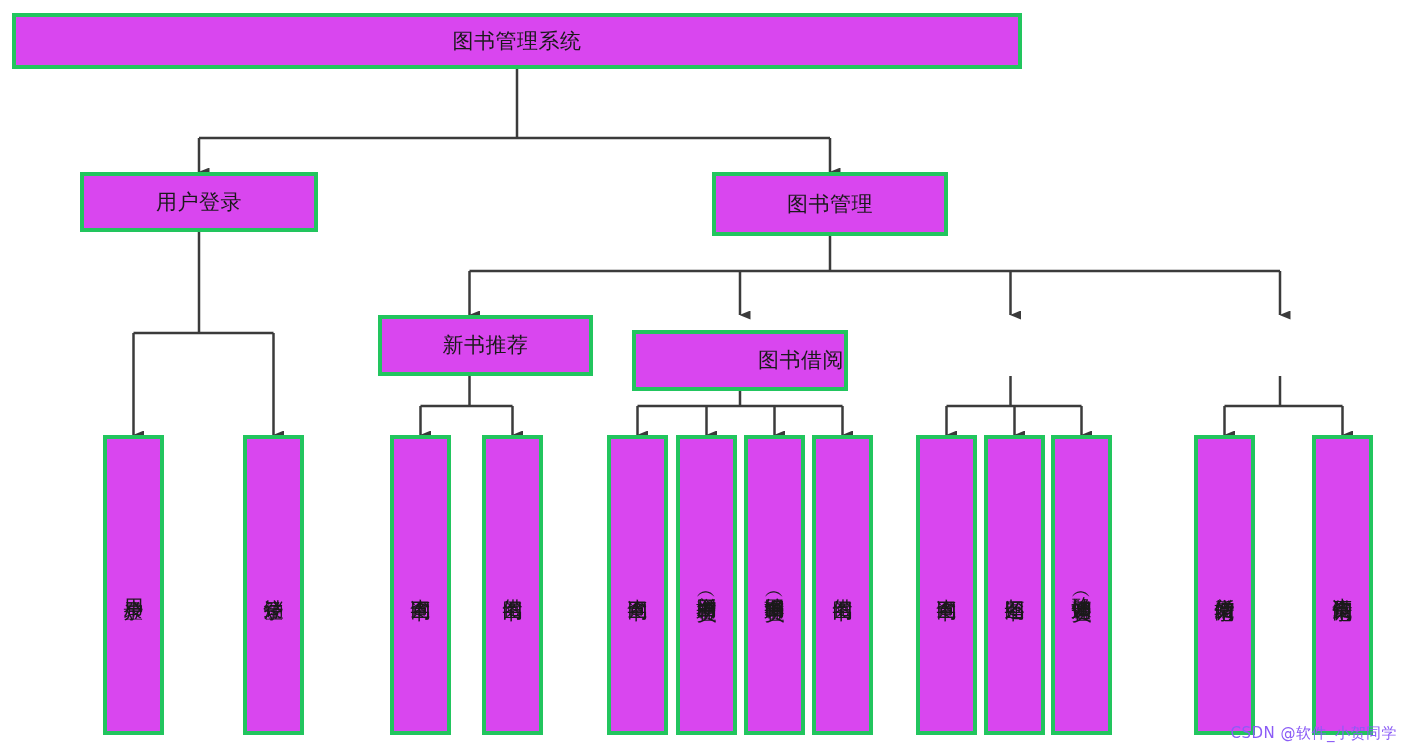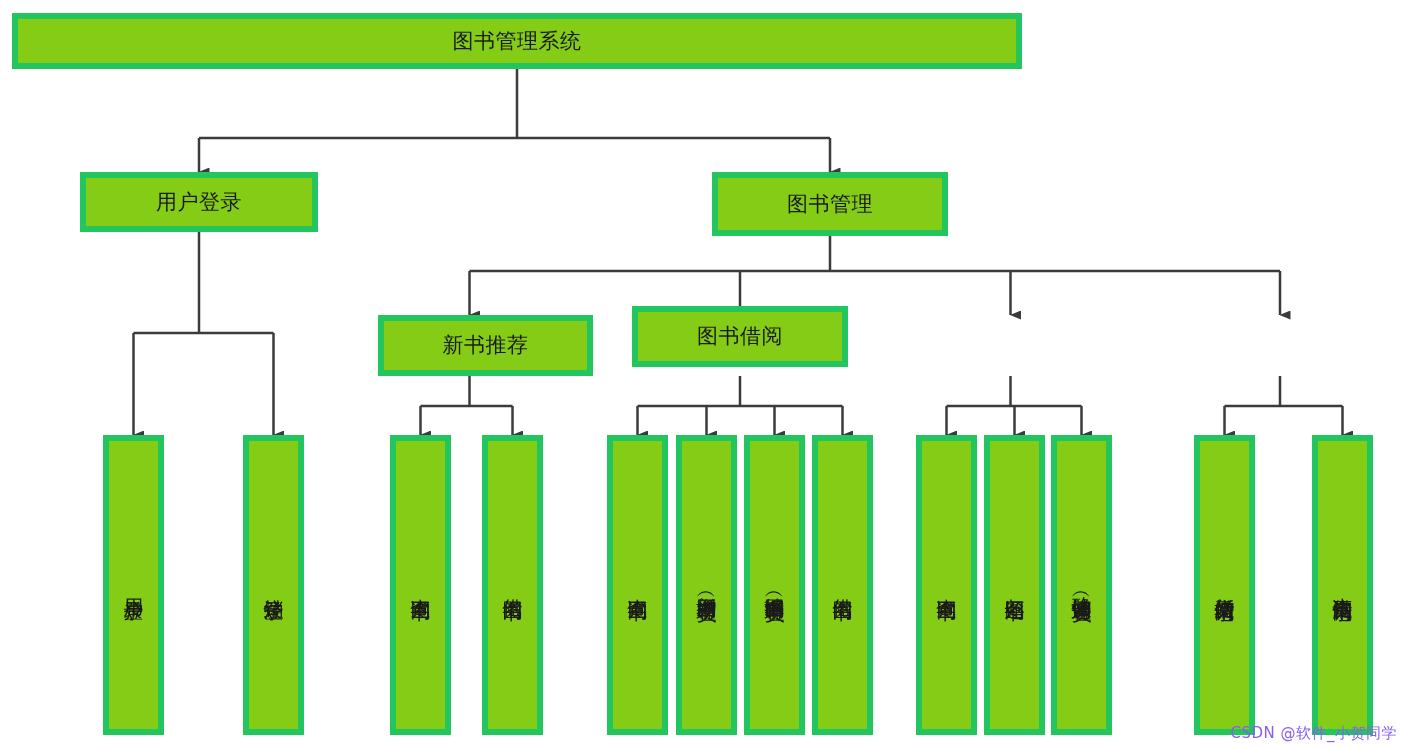--- a/index.html
+++ b/index.html
@@ -24,22 +24,22 @@
     position: absolute;
     left: 0;
     top: 0;
     width: 1405px;
     height: 747px;
     pointer-events: none;
   }
   .node-box {
     position: absolute;
     box-sizing: border-box;
-    background: #84cc16;
-    border: 6px solid #22c55e;
+    background: #d946ef;
+    border: 4px solid #22c55e;
     display: flex;
     align-items: center;
     justify-content: center;
     overflow: hidden;
   }
   .node-label {
     font-size: 21px;
     color: #1a1a1a;
     line-height: 1.15;
     letter-spacing: 0.5px;
@@ -116,21 +116,21 @@
   </div>
   <div class="node-box" style="left: 80px; top: 172px; width: 238px; height: 60px;">
     <span class="node-label">用户登录</span>
   </div>
   <div class="node-box" style="left: 712px; top: 172px; width: 236px; height: 64px;">
     <span class="node-label">图书管理</span>
   </div>
   <div class="node-box" style="left: 362px; top: 315px; width: 215px; height: 61px; margin-left: 16px;">
     <span class="node-label">新书推荐</span>
   </div>
-  <div class="node-box" style="left: 632px; top: 306px; width: 216px; height: 61px;">
+  <div class="node-box" style="left: 632px; top: 330px; width: 216px; height: 61px; justify-content: flex-end;">
     <span class="node-label">图书借阅</span>
   </div>
 
   <div class="node-box vertical" style="left: 103px; top: 435px; width: 61px; height: 300px;">
     <span class="node-label">用户登录</span>
   </div>
   <div class="node-box vertical" style="left: 243px; top: 435px; width: 61px; height: 300px;">
     <span class="node-label">注销登录</span>
   </div>
   <div class="node-box vertical" style="left: 390px; top: 435px; width: 61px; height: 300px;">

